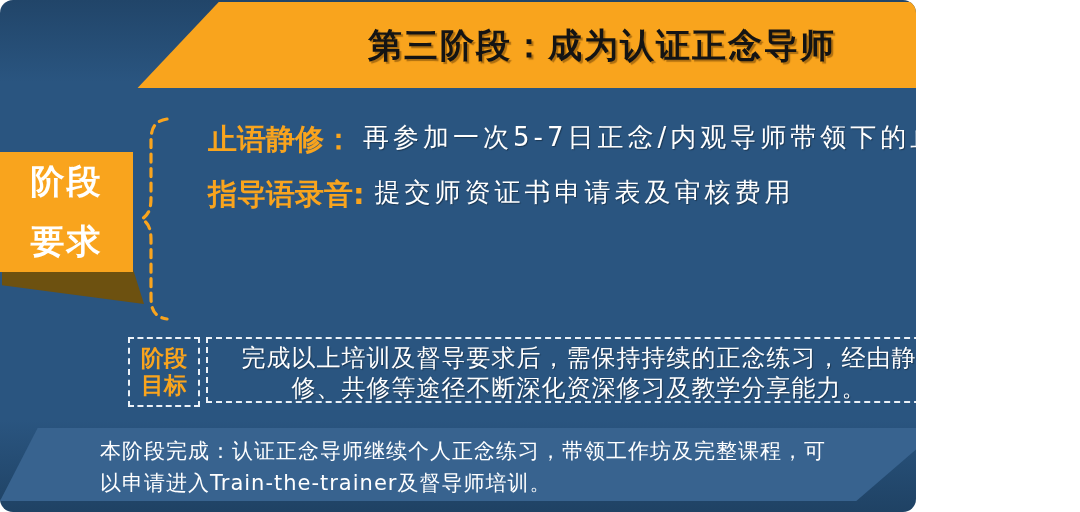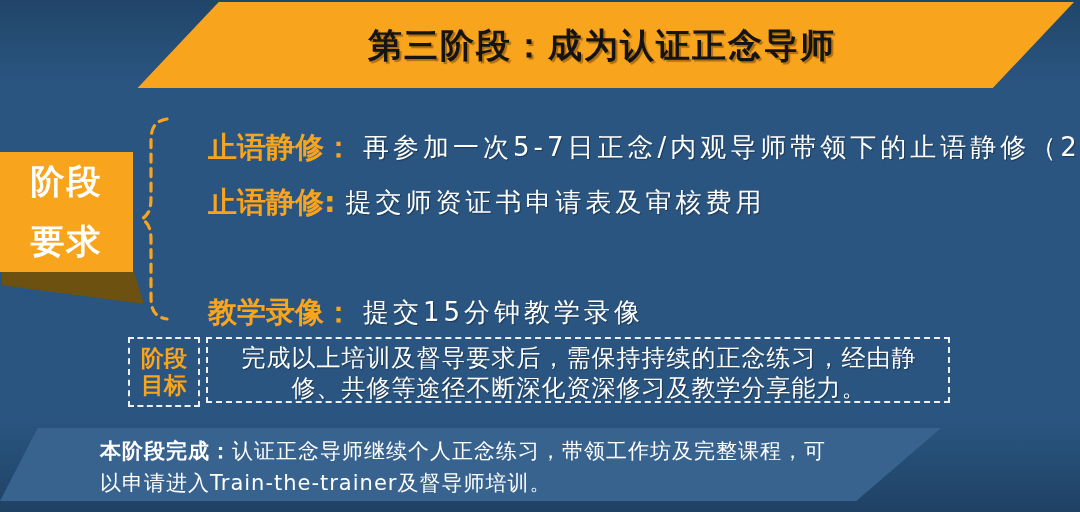--- a/index.html
+++ b/index.html
@@ -1,19 +1,20 @@
 <!DOCTYPE html>
 <html><head>
 <meta charset="utf-8">
 <style>
   html,body { margin:0; padding:0; }
   .canvas {
-    position:relative; width:1080px; height:512px; overflow:hidden;
+    position:relative; width:916px; height:512px; overflow:hidden;
     background:linear-gradient(180deg,#214569 0%, #2a5580 16%, #2a5580 82%, #1f4264 100%);
     font-family:"DejaVu Sans", sans-serif;
+    border-radius:13px;
   }
 
   
   .banner {
     position:absolute; left:130px; top:2px; width:944px; height:86px;
     background:#F9A41D;
     clip-path:polygon(9.4% 0, 100% 0, 91.4% 100%, 0.8% 100%);
   }
   .banner-title {
     width:100%; height:86px; line-height:86px; text-align:center;
@@ -35,21 +36,21 @@
     position:absolute; left:2px; top:268px; width:142px; height:36px;
     background:#6d5110; z-index:1;
     clip-path:polygon(0 0, 92% 0, 100% 100%, 0 48%);
   }
 
   
   .brace { position:absolute; left:141px; top:116px; z-index:1; }
 
   
   .req-list { position:absolute; left:208px; top:120px; width:870px; }
-  .req-row { height:55px; display:flex; align-items:center; white-space:nowrap; }
+  .req-row { height:55px; display:flex; white-space:nowrap; }
   .req-label { color:#F9A41D; font-size:29px; font-weight:bold; margin-right:10px; }
   .req-text  { color:#ffffff; font-size:26px; letter-spacing:4px; text-shadow:1px 1px 1px rgba(0,0,0,0.35); }
 
   
   .goal-label-box {
     position:absolute; left:128px; top:337px; width:68px; height:66px;
     border:2px dashed #ecf2f8;
     display:flex; flex-direction:column; justify-content:center;
   }
   .goal-label-box div {
@@ -67,21 +68,21 @@
 
   
   .completion {
     position:absolute; left:0; top:428px; width:941px; height:73px;
     background:#38638F;
     clip-path:polygon(4% 0, 100% 0, 91% 100%, 0 100%);
   }
   .completion-text-wrap {
     padding:7px 0 0 100px; width:740px; color:#ffffff; font-size:21px; line-height:32px; letter-spacing:1px;
   }
-  .completion-label { font-weight:bold; }
+  .completion-label { font-weight:normal; }
 </style>
 </head>
 <body>
 
 <div class="canvas">
 
   <div class="banner">
     <div class="banner-title">第三阶段：成为认证正念导师</div>
   </div>
 
@@ -94,28 +95,24 @@
   <svg class="brace" width="28" height="206" viewBox="0 0 28 206">
     <path d="M 26 3 C 13 5 10 13 10 25 L 10 82 C 10 94 7 99 1 103 C 7 107 10 112 10 124 L 10 181 C 10 193 13 201 26 203" fill="none" stroke="#F9A41D" stroke-width="3.2" stroke-linecap="round" stroke-dasharray="8 6.5"></path>
   </svg>
 
   <div class="req-list">
     <div class="req-row">
       <span class="req-label">止语静修：</span>
       <span class="req-text">再参加一次5-7日正念/内观导师带领下的止语静修（2年内）</span>
     </div>
     <div class="req-row">
-      <span class="req-label">止语静修:</span>
+      <span class="req-label">指导语录音:</span>
       <span class="req-text">提交师资证书申请表及审核费用</span>
     </div>
     <div class="req-row">
-    </div>
-    <div class="req-row">
-      <span class="req-label">教学录像：</span>
-      <span class="req-text">提交15分钟教学录像</span>
     </div>
   </div>
 
   <div class="goal-label-box">
     <div>阶段</div>
     <div>目标</div>
   </div>
   <div class="goal-text-box">
     <div class="goal-text">完成以上培训及督导要求后，需保持持续的正念练习，经由静修、共修等途径不断深化资深修习及教学分享能力。</div>
   </div>

